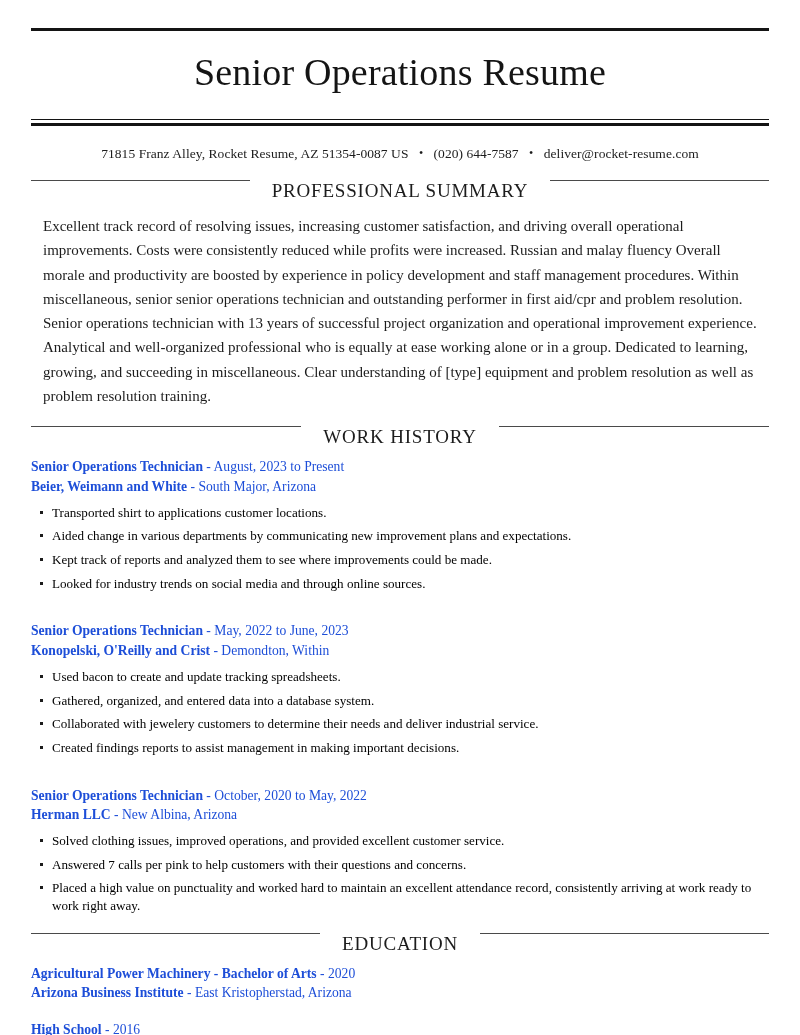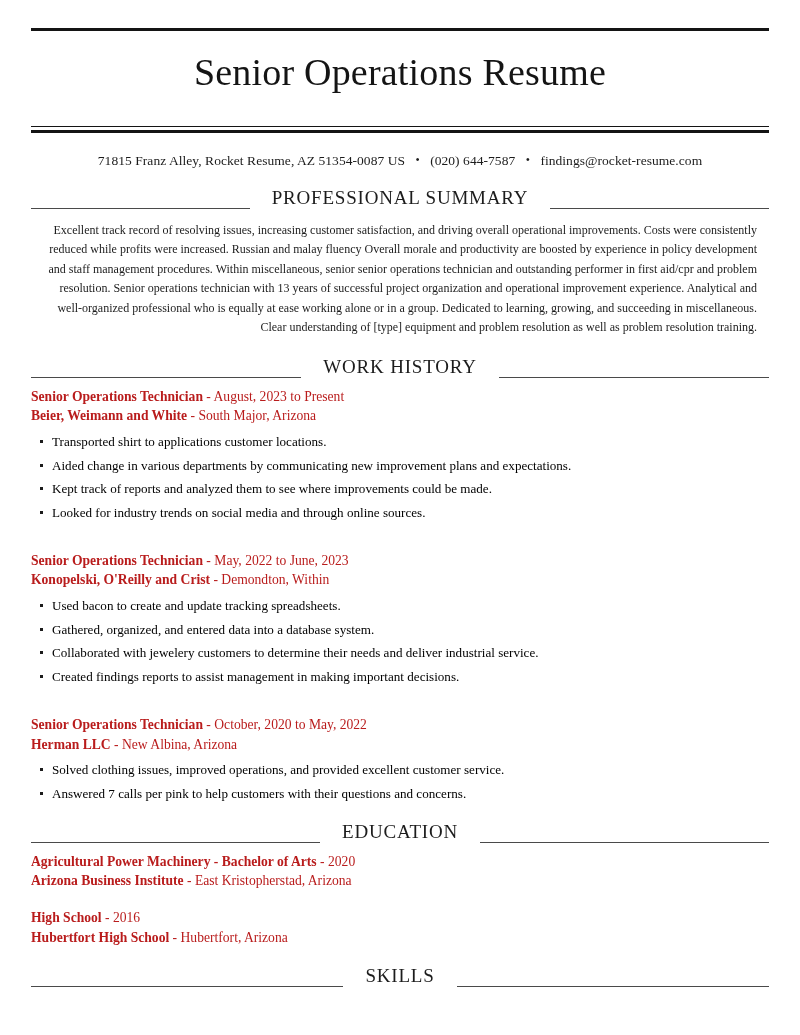--- a/index.html
+++ b/index.html
@@ -27,21 +27,21 @@
     height: 3px;
     background: #141414;
     margin-top: 28px;
   }
   .doc-title {
     text-align: center;
     font-size: 38px;
     font-weight: 400;
     letter-spacing: 0.2px;
     line-height: 1;
-    margin: 22px 0 35px;
+    margin: 22px 0 28px;
     color: #141414;
   }
   .rule-double {
     margin-bottom: 0;
   }
   .rule-double .thin {
     height: 1px;
     background: #141414;
   }
   .rule-double .gap {
@@ -62,53 +62,53 @@
   .contact .sep {
     display: inline-block;
     padding: 0 7px;
     font-size: 12px;
     vertical-align: 1px;
   }
 
   
   .section-head {
     display: flex;
-    align-items: flex-end;
+    align-items: flex-start;
     gap: 22px;
     margin: 18px 0 9px;
   }
   .section-head .line {
     flex: 1 1 auto;
     height: 1px;
     background: #4a4a4a;
   }
   .section-head .label {
     flex: 0 0 auto;
     font-size: 19px;
     letter-spacing: 0.8px;
     font-weight: 400;
     color: #1c1c1c;
     white-space: nowrap;
   }
 
   
   .summary {
-    font-size: 12px;
+    font-size: 15px;
     line-height: 1.62;
-    text-align: right;
+    text-align: left;
     color: #1c1c1c;
     margin: 12px;
   }
 
   .job { margin-top: 2px; }
   .job + .job { margin-top: 29px; }
   .entry-line {
     font-size: 13.6px;
     line-height: 1.45;
-    color: #b91c1c;
+    color: #1d4ed8;
   }
   .entry-line b { font-weight: 700; }
   .entry-line .dash { font-weight: 400; }
 
   ul.bullets {
     list-style: none;
     margin: 7px 0 0;
     padding: 0;
   }
   ul.bullets li {
@@ -145,21 +145,21 @@
     <div class="thin"></div>
     <div class="gap"></div>
     <div class="thick"></div>
   </div>
 
   <div class="contact">
     <span>71815 Franz Alley, Rocket Resume, AZ 51354-0087 US</span>
     <span class="sep">•</span>
     <span>(020) 644-7587</span>
     <span class="sep">•</span>
-    <span>findings@rocket-resume.com</span>
+    <span>deliver@rocket-resume.com</span>
   </div>
 
   <div class="section sec-summary">
     <div class="section-head">
       <span class="line"></span>
       <span class="label">PROFESSIONAL SUMMARY</span>
       <span class="line"></span>
     </div>
     <p class="summary">Excellent track record of resolving issues, increasing customer satisfaction, and driving overall operational improvements. Costs were consistently reduced while profits were increased. Russian and malay fluency Overall morale and productivity are boosted by experience in policy development and staff management procedures. Within miscellaneous, senior senior operations technician and outstanding performer in first aid/cpr and problem resolution. Senior operations technician with 13 years of successful project organization and operational improvement experience. Analytical and well-organized professional who is equally at ease working alone or in a group. Dedicated to learning, growing, and succeeding in miscellaneous. Clear understanding of [type] equipment and problem resolution as well as problem resolution training.</p>
   </div>
@@ -204,20 +204,21 @@
     <div class="job">
       <div class="entry-line">
         <b>Senior Operations Technician</b><span class="dash"> - </span><span>October, 2020 to May, 2022</span>
       </div>
       <div class="entry-line">
         <b>Herman LLC</b><span class="dash"> - </span><span>New Albina, Arizona</span>
       </div>
       <ul class="bullets">
         <li>Solved clothing issues, improved operations, and provided excellent customer service.</li>
         <li>Answered 7 calls per pink to help customers with their questions and concerns.</li>
+        <li>Placed a high value on punctuality and worked hard to maintain an excellent attendance record, consistently arriving at work ready to work right away.</li>
       </ul>
     </div>
   </div>
 
   <div class="section sec-edu">
     <div class="section-head">
       <span class="line"></span>
       <span class="label">EDUCATION</span>
       <span class="line"></span>
     </div>

